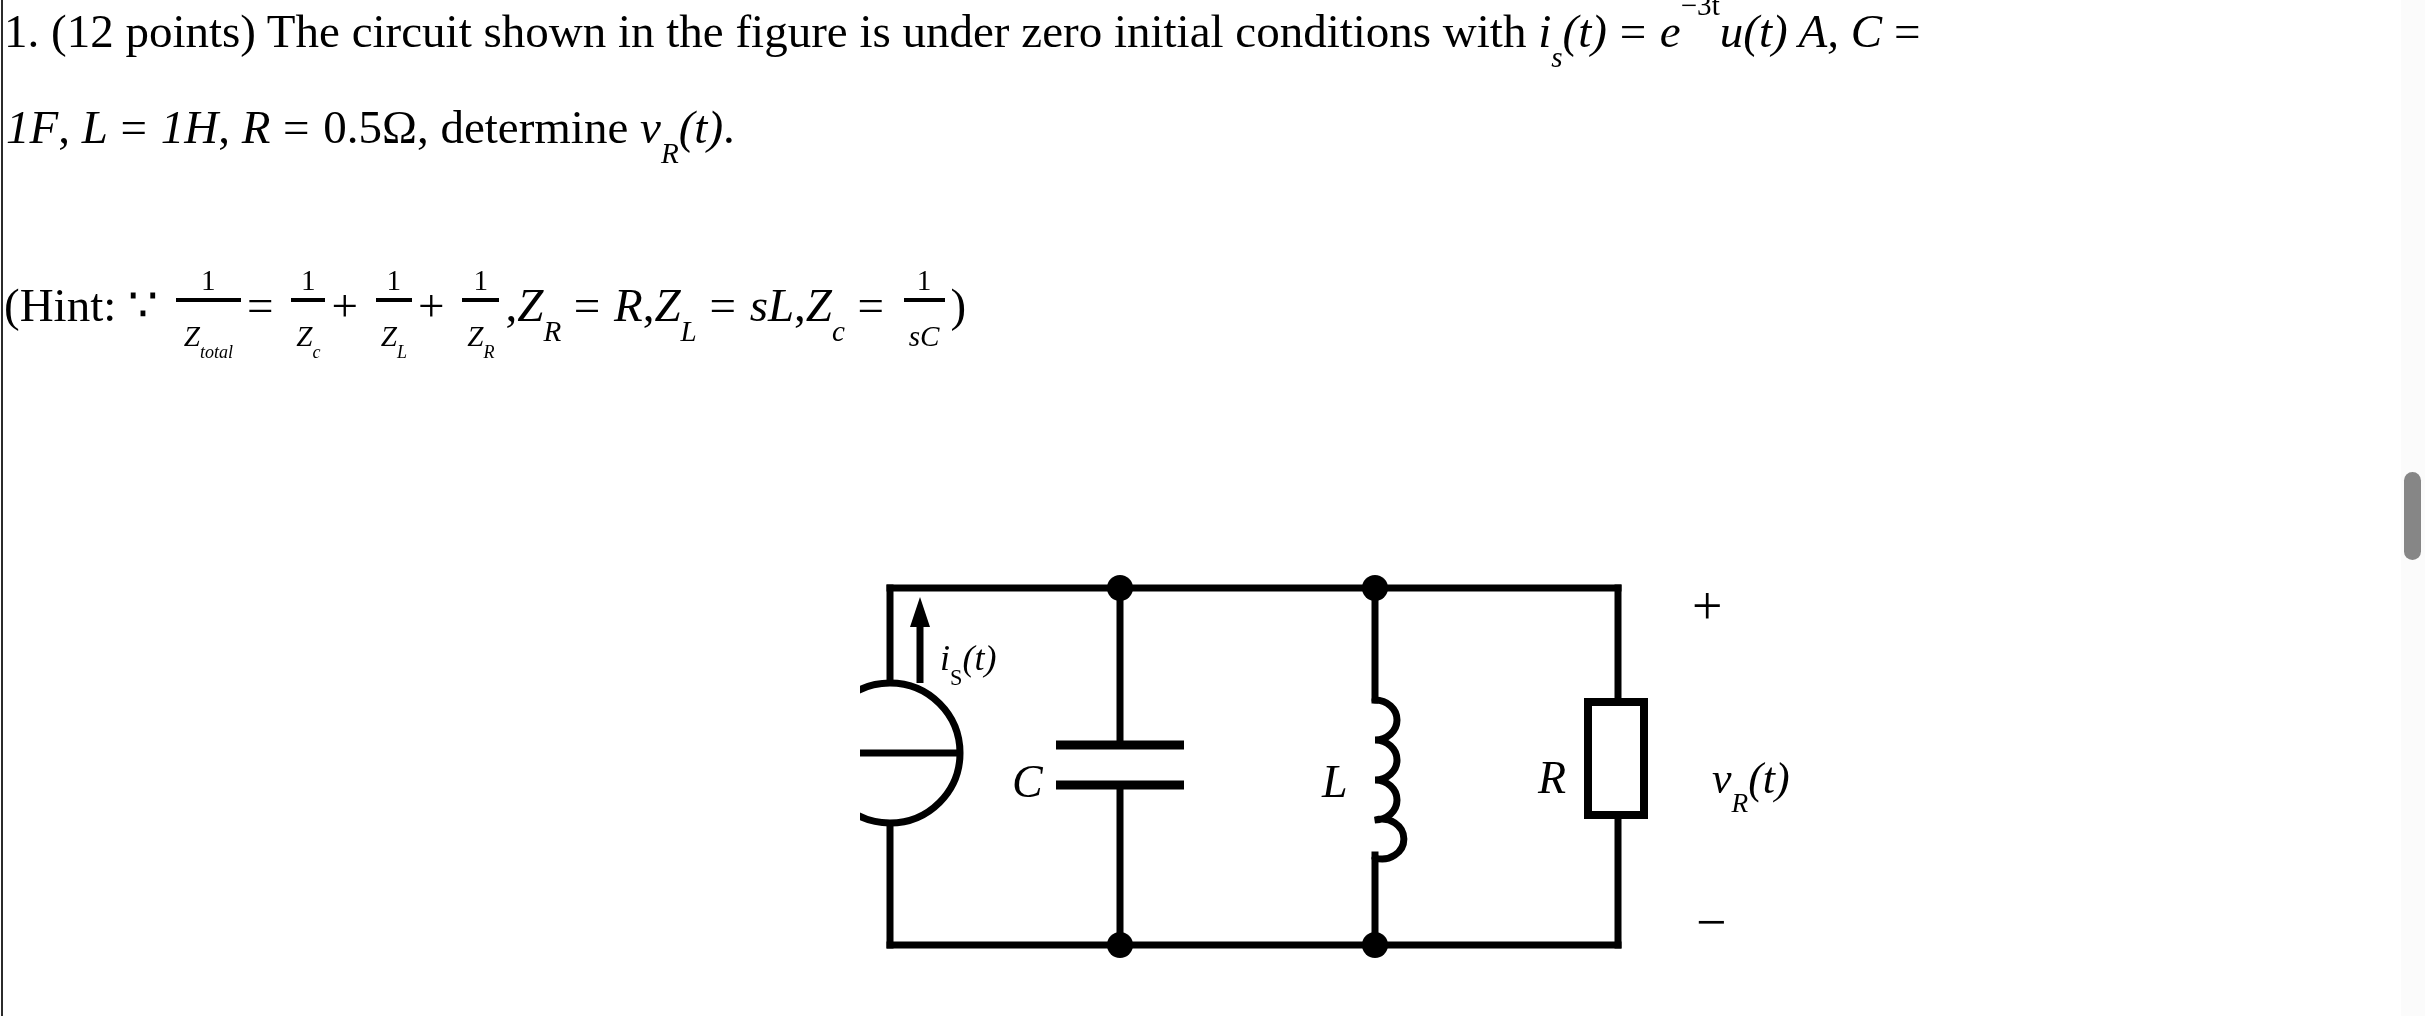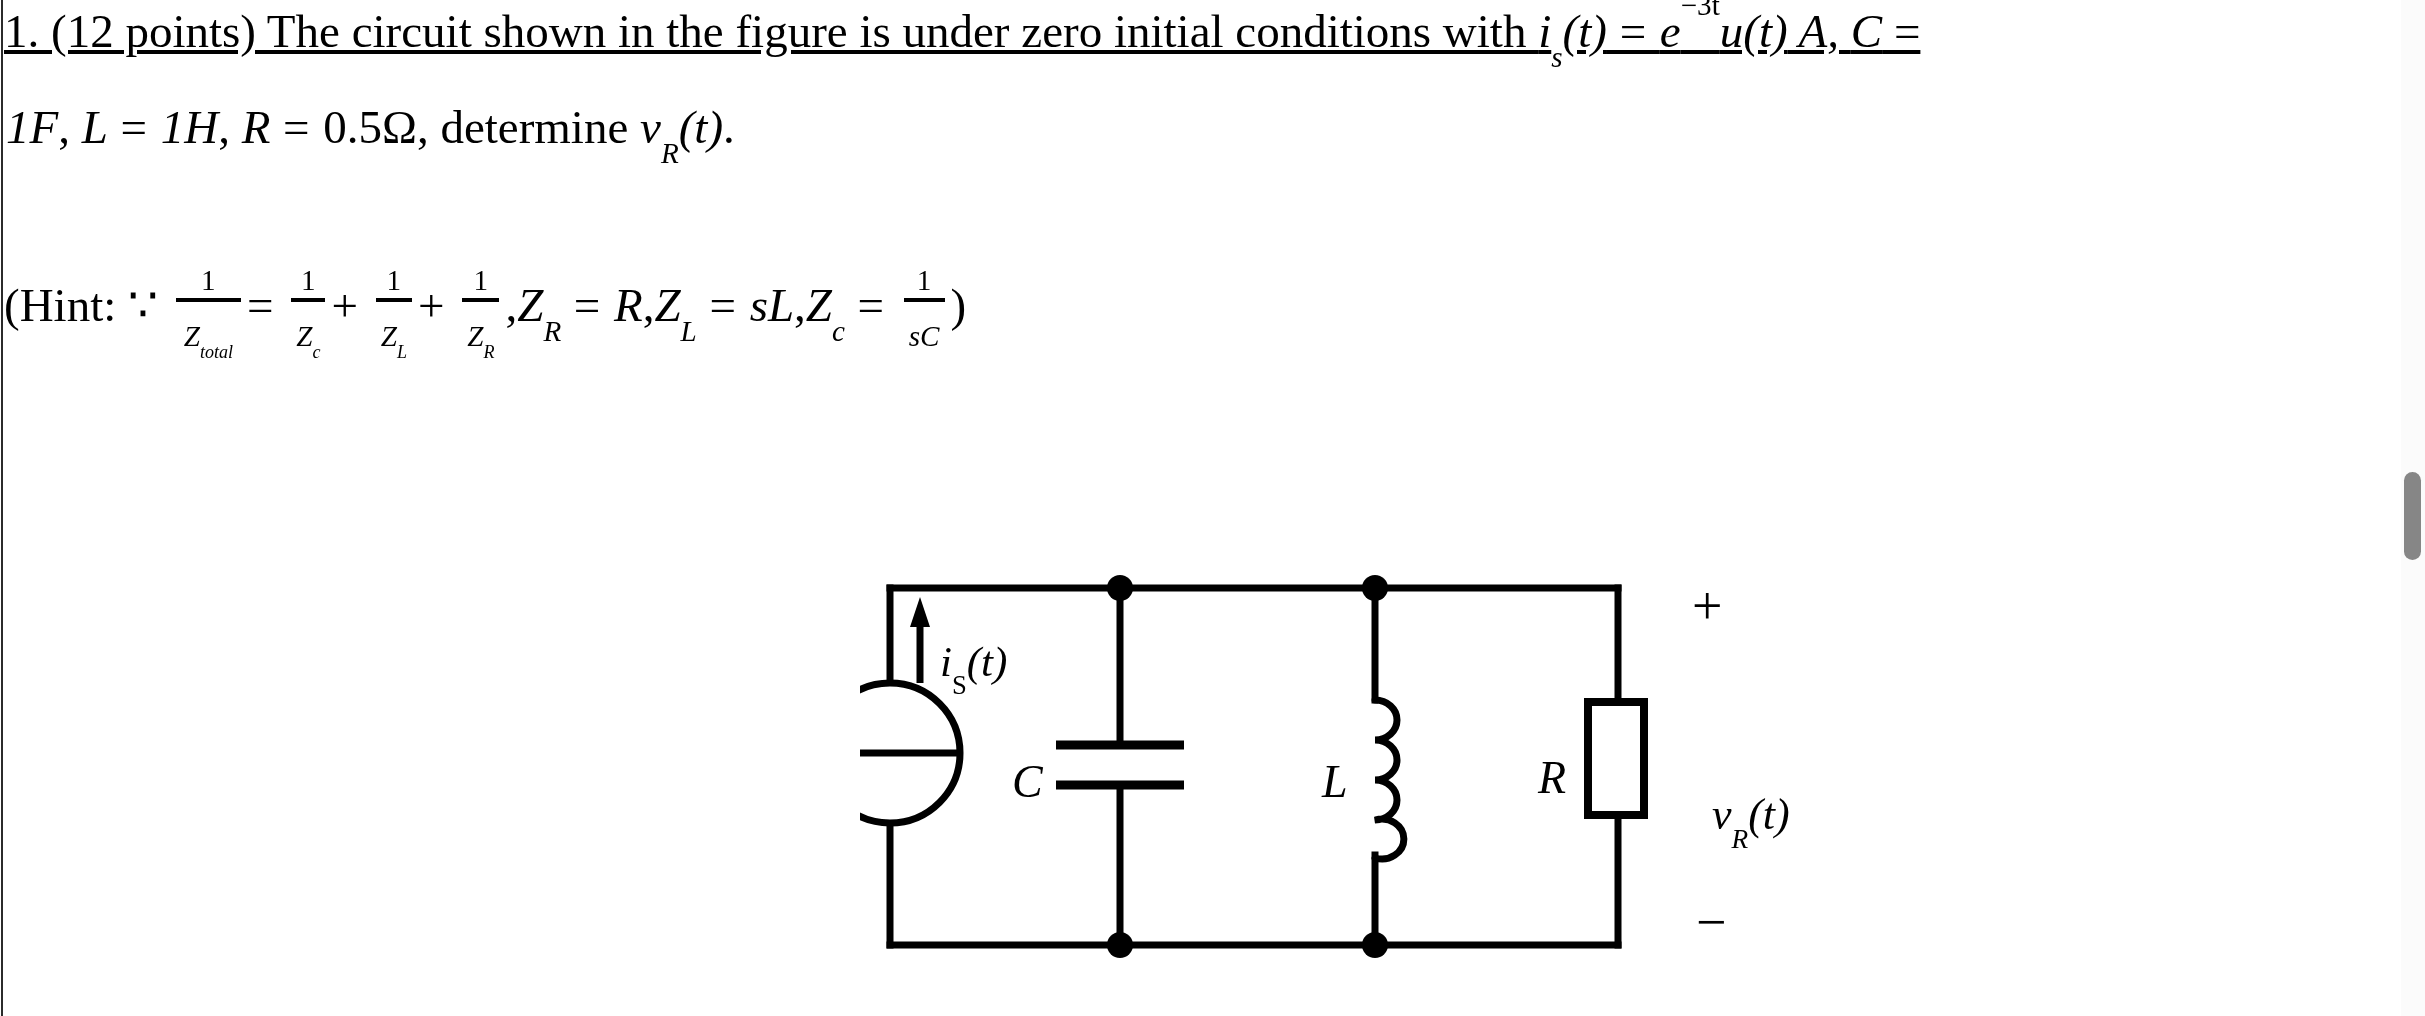--- a/index.html
+++ b/index.html
@@ -34,21 +34,21 @@
     width: 2350px;
   }
 
   .line {
     position: absolute;
     white-space: nowrap;
     font-size: 47px;
     line-height: 1;
     color: #000;
   }
-  #line-1 { left: 4px;  top: 8px; text-decoration: underline; }
+  #line-1 { left: 4px;  top: 8px; }
   #line-2 { left: 6px;  top: 104px; }
   #line-3 { left: 4px;  top: 266px; }
 
   .it { font-style: italic; }
   .rm { font-style: normal; }
 
   
   sub, sup {
     font-size: 0.62em;
     line-height: 0;
@@ -102,22 +102,22 @@
   .clabel {
     position: absolute;
     font-size: 46px;
     font-style: italic;
     color: #000;
     white-space: nowrap;
   }
   #label-C  { left: 152px; top: 200px; }
   #label-L  { left: 462px; top: 200px; }
   #label-R  { left: 678px; top: 196px; }
-  #label-is { left: 80px;  top: 82px; font-size: 43px; }
-  #label-vr { left: 852px; top: 198px; font-size: 44px; margin-top: 36px; }
+  #label-is { left: 80px;  top: 82px; font-size: 36px; }
+  #label-vr { left: 852px; top: 198px; font-size: 44px; }
   #label-plus  { left: 832px; top: 20px;  font-size: 54px; font-style: normal; }
   #label-minus { left: 836px; top: 336px; font-size: 54px; font-style: normal; }
 
   
   #scrollbar-track {
     position: absolute;
     right: 0;
     top: 0;
     width: 24px;
     height: 1016px;

